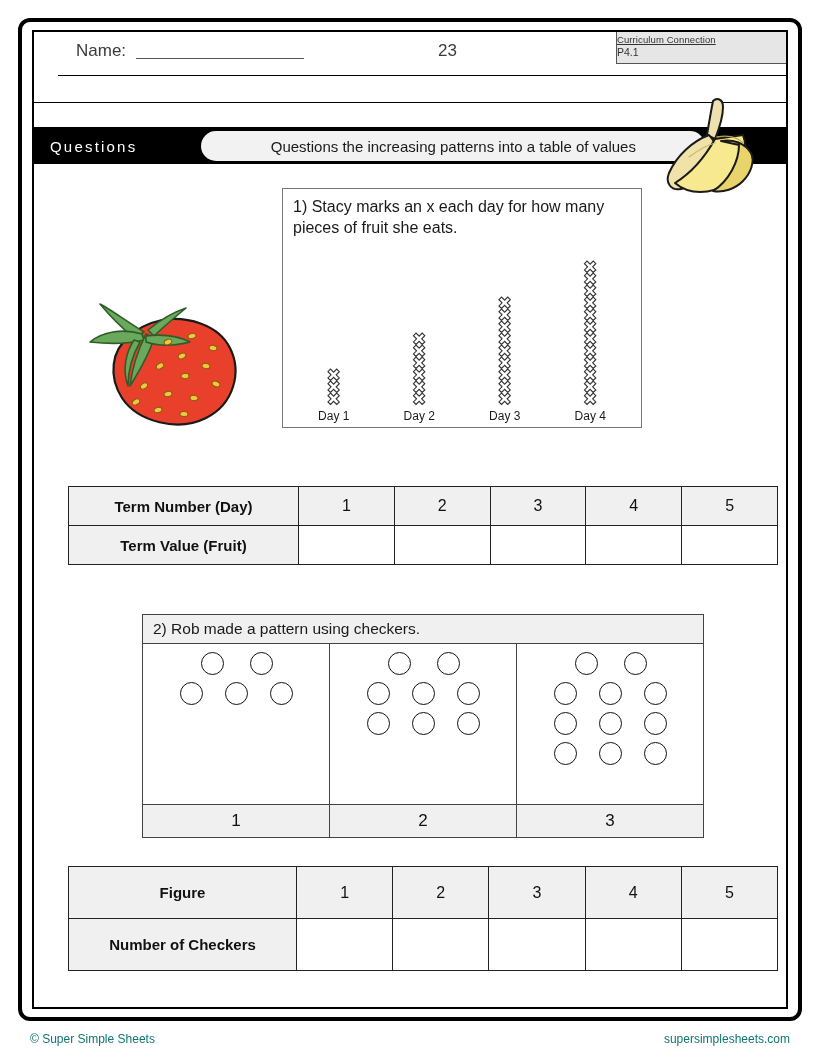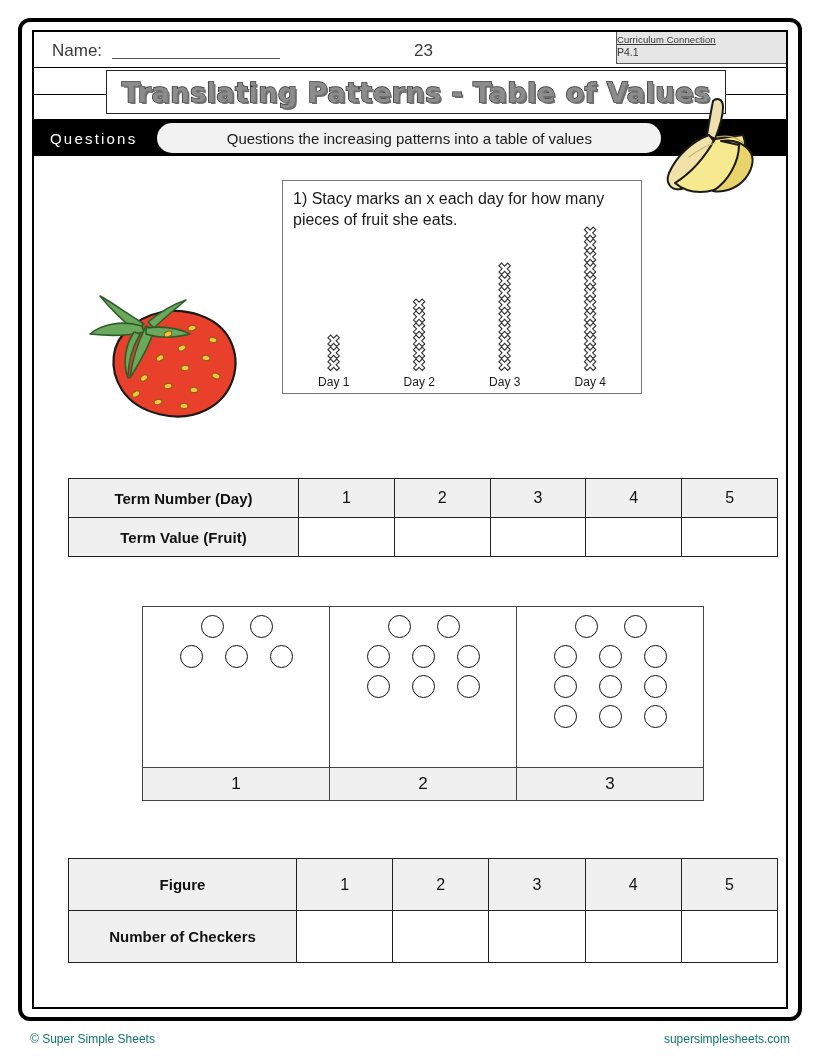--- a/index.html
+++ b/index.html
@@ -25,22 +25,23 @@
     left: 10px; top: 8px;
     right: 10px; bottom: 8px;
     border: 2px solid #000;
     background: #fff;
     overflow: hidden;
   }
 
   
   .header-row {
     position: relative;
-    height: 36px;
+    height: 44px;
     border-bottom: 1px solid #000;
+    margin-left: 24px;
   }
   .name-label {
     position: absolute; left: 18px; top: 9px;
     font-size: 17px; color: #3a3a3a;
   }
   .name-line {
     position: absolute; left: 78px; top: 26px;
     width: 168px; border-bottom: 1.5px solid #555;
   }
   .page-number {
@@ -93,21 +94,21 @@
     paint-order: stroke fill;
     text-shadow: 2px 2px 0 #6f6f6f;
     white-space: nowrap;
   }
 
   
   .questions-bar {
     position: relative;
     height: 36px;
     background: #000;
-    display: flex; align-items: center;
+    display: flex; align-items: center; gap: 44px;
   }
   .questions-label {
     color: #fff;
     font-size: 15px;
     letter-spacing: 2.2px;
     padding: 0 20px 0 16px;
   }
   .questions-pill {
     background: #f2f2f2;
     border-radius: 16px;
@@ -119,21 +120,21 @@
   }
 
   
   .body-area { position: relative; padding-top: 4px; }
 
   
   .q1-wrap { position: relative; height: 300px; }
   .q1-box {
     position: absolute;
     left: 248px; top: 20px;
-    width: 360px; height: 214px;
+    width: 360px; height: 240px;
     border: 1.5px solid #777;
     background: #fff;
   }
   .q1-text {
     position: absolute; left: 10px; top: 8px; right: 10px;
     font-size: 16px; color: #1a1a1a; line-height: 1.3;
   }
   .x-chart {
     position: absolute; left: 8px; right: 8px; bottom: 4px;
     height: 215px;
@@ -248,23 +249,20 @@
       <span class="name-line"></span>
       <span class="page-number">23</span>
       <div class="curriculum-box">
         <span class="curriculum-title">Curriculum Connection</span>
         <span class="curriculum-code">P4.1</span>
       </div>
     </div>
 
     <div class="title-band">
       <div class="title-rule"></div>
-      <div class="title-plate">
-        <span class="title-text">Translating Patterns - Table of Values</span>
-      </div>
     </div>
 
     <div class="questions-bar">
       <span class="questions-label">Questions</span>
       <div class="questions-pill">
         <span>Questions the increasing patterns into a table of values</span>
       </div>
     </div>
 
     <div class="body-area">
@@ -375,20 +373,21 @@
           <td class="blank-cell"></td>
           <td class="blank-cell"></td>
           <td class="blank-cell"></td>
           <td class="blank-cell"></td>
           <td class="blank-cell"></td>
         </tr>
       </tbody>
         </table>
 
       <div class="q2-box">
+        <div class="q2-caption">2) Rob made a pattern using checkers.</div>
         <div class="q2-figures">
           <div class="q2-fig">
             <div class="checker-rows">
                 <div class="checker-row top">
                   <div class="checker"></div>
                   <div class="checker"></div>
                 </div>
                 <div class="checker-row">
                   <div class="checker"></div>
                   <div class="checker"></div>

